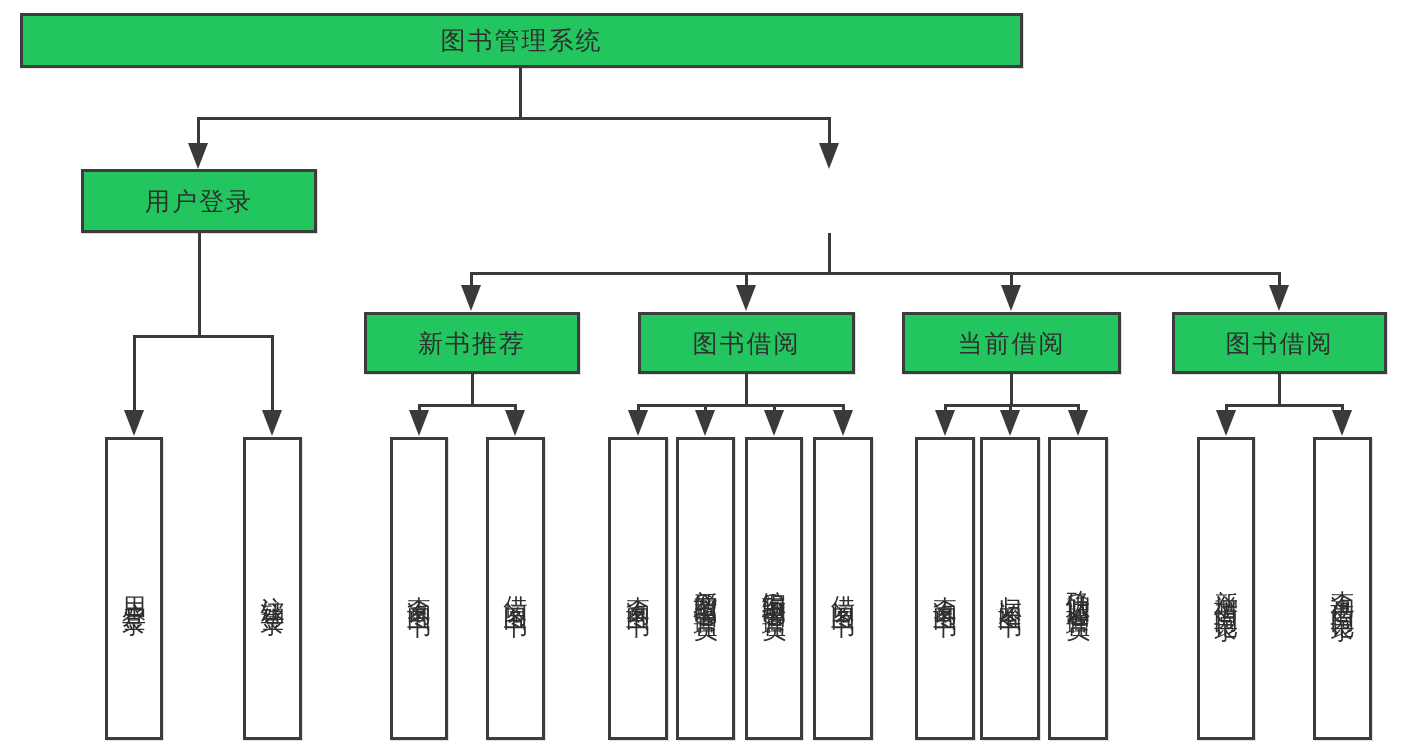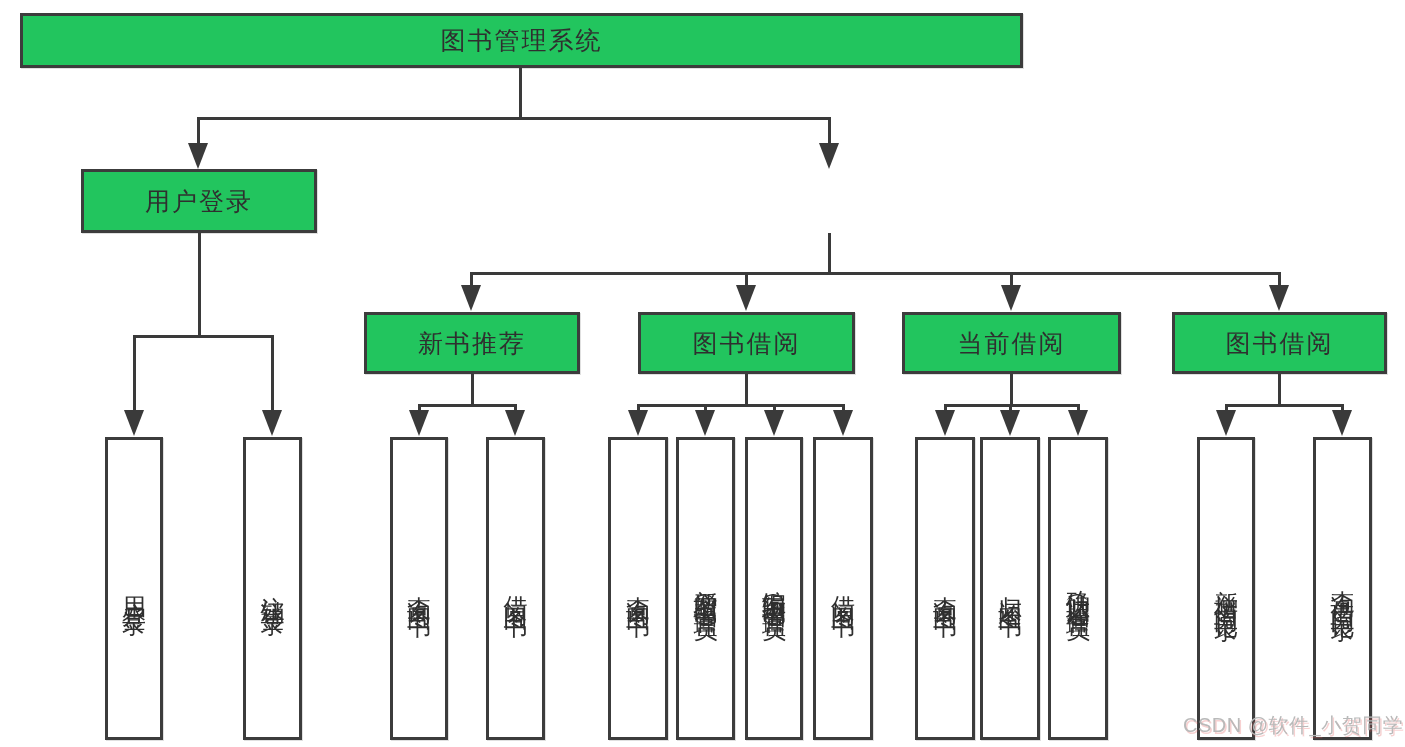--- a/index.html
+++ b/index.html
@@ -116,15 +116,14 @@
   <div class="arr" style="left:1000px;top:410px;"></div>
   <div class="arr" style="left:1068px;top:410px;"></div>
 
   <div class="ln" style="left:1278px;top:374px;width:3px;height:32px;"></div>
   <div class="ln" style="left:1225px;top:404px;width:118px;height:3px;"></div>
   <div class="ln" style="left:1225px;top:404px;width:3px;height:9px;"></div>
   <div class="ln" style="left:1341px;top:404px;width:3px;height:9px;"></div>
   <div class="arr" style="left:1216px;top:410px;"></div>
   <div class="arr" style="left:1332px;top:410px;"></div>
 
-  <div class="watermark">CSDN @软件_小贺同学</div>
 
 </div>
 
 </body></html>

